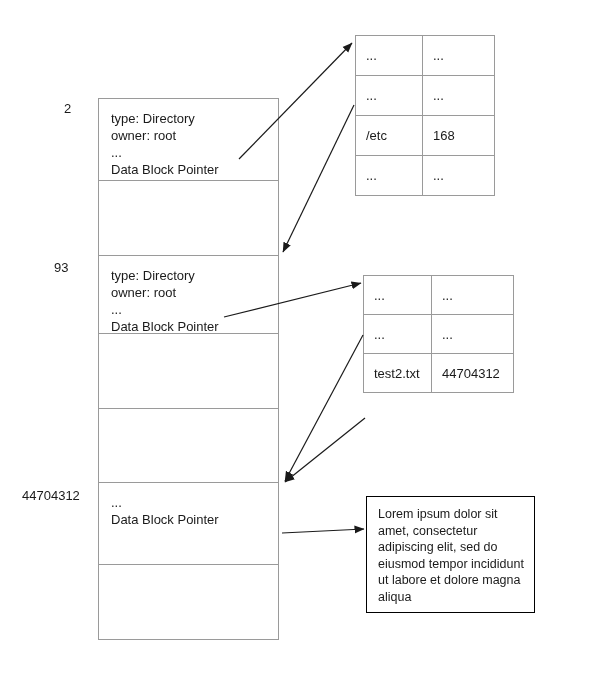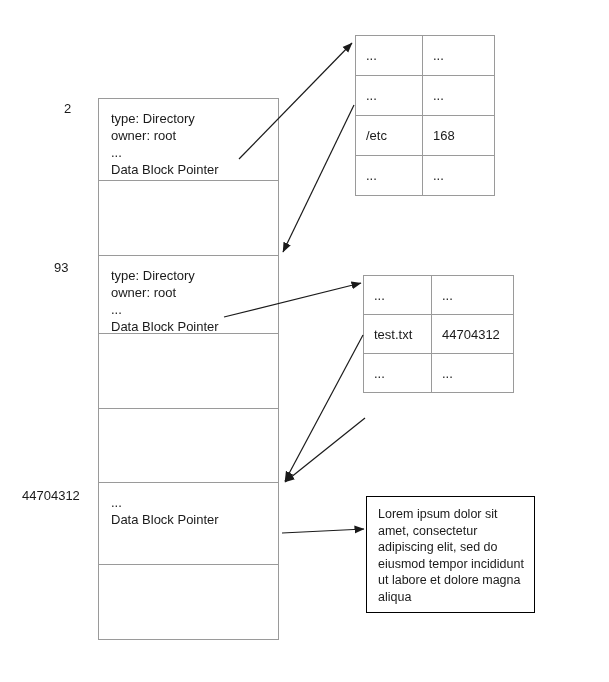--- a/index.html
+++ b/index.html
@@ -153,26 +153,26 @@
   </tbody>
     </table>
 
   <table class="dir-table tmp-dir-table">
     <tbody>
         <tr>
       <td class="c0">...</td>
       <td class="c1">...</td>
     </tr>
     <tr>
-      <td class="c0">test.txt</td>
-      <td class="c1">44704312</td>
+      <td class="c0">...</td>
+      <td class="c1">...</td>
     </tr>
     <tr>
-      <td class="c0">...</td>
-      <td class="c1">...</td>
+      <td class="c0">test2.txt</td>
+      <td class="c1">44704312</td>
     </tr>
   </tbody>
     </table>
 
   <div class="file-data-block">Lorem ipsum dolor sit amet, consectetur adipiscing elit, sed do eiusmod tempor incididunt ut labore et dolore magna aliqua</div>
 
   <svg id="arrows-svg" viewBox="0 0 609 682" xmlns="http://www.w3.org/2000/svg">
     <defs>
       <marker id="arrowhead" markerWidth="11" markerHeight="9" refX="9.5" refY="4.5" orient="auto" markerUnits="userSpaceOnUse">
         <path d="M0,0.5 L10,4.5 L0,8.5 z" fill="#1a1a1a"></path>

